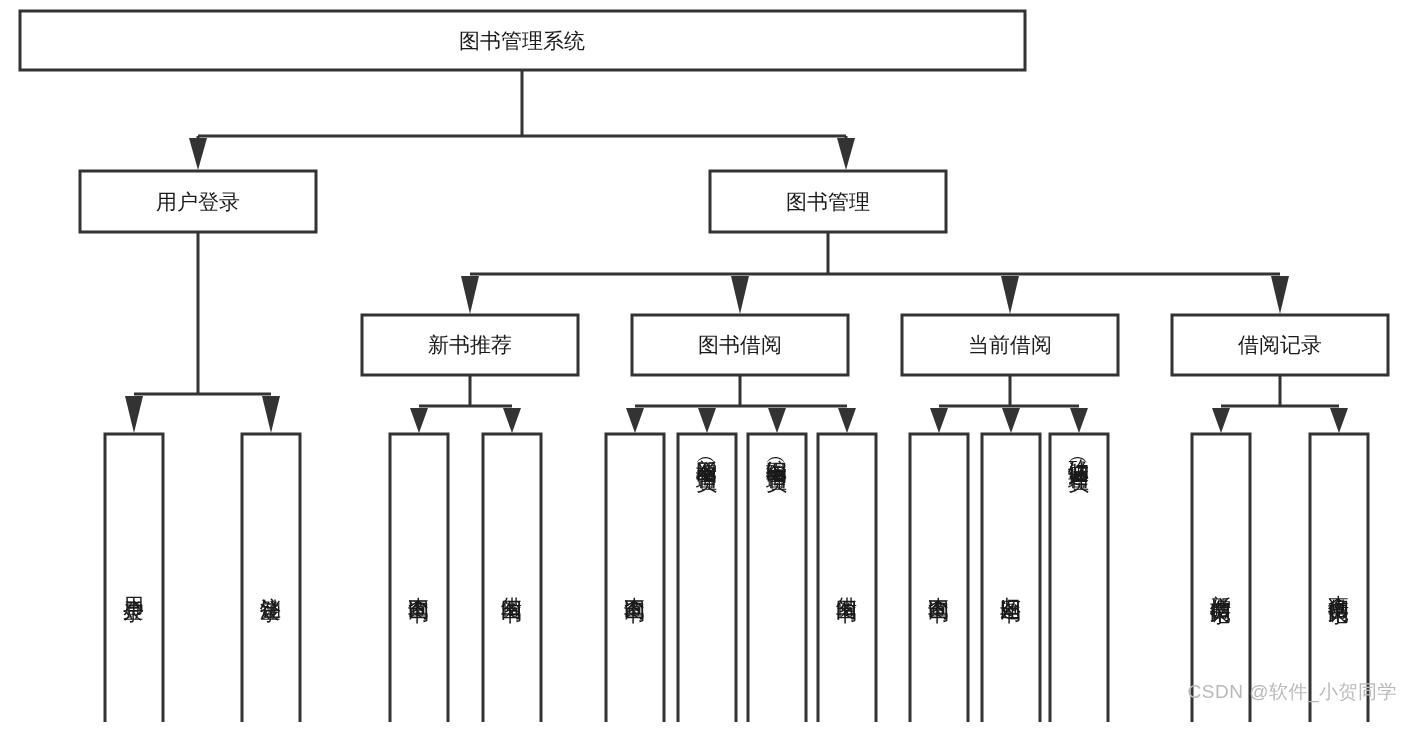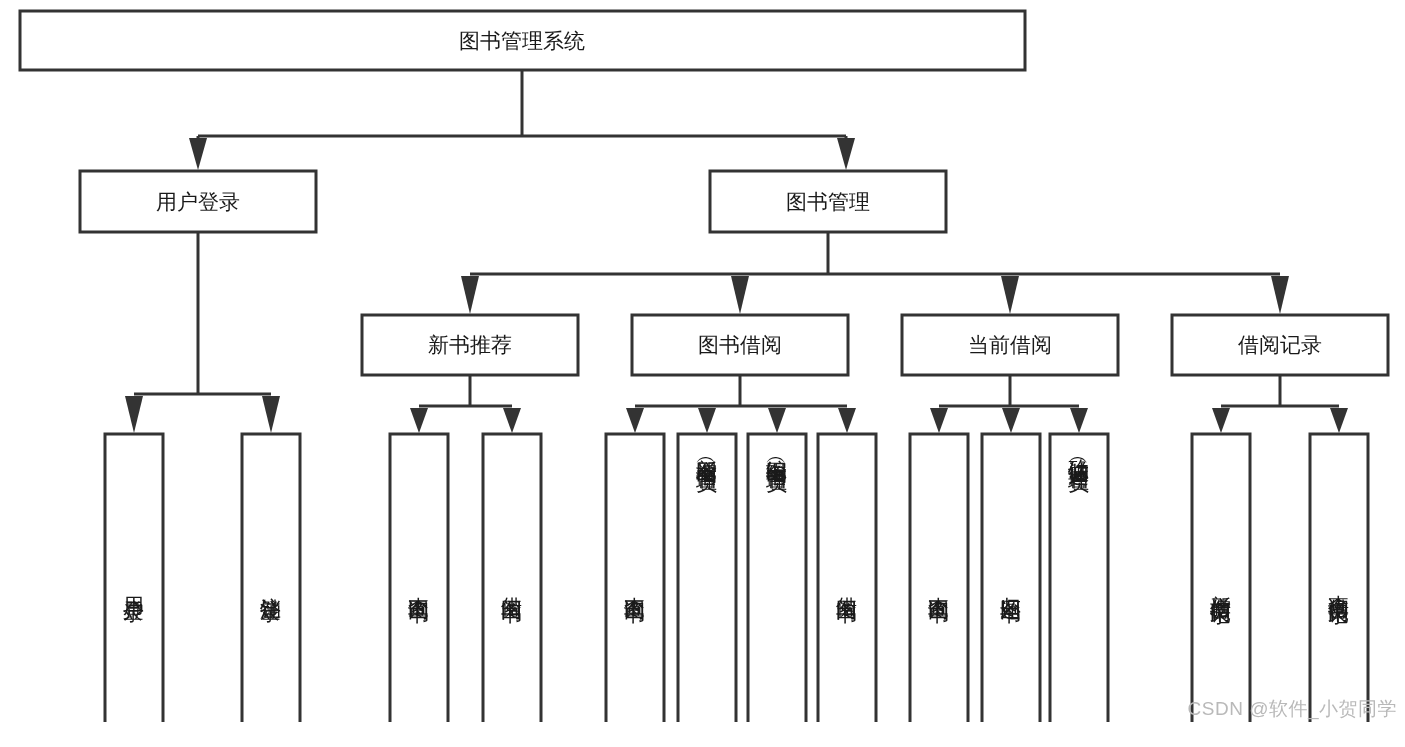--- a/index.html
+++ b/index.html
@@ -64,21 +64,21 @@
   .leaf-label-wrap {
     position: absolute;
     display: flex;
     align-items: center;
     justify-content: center;
     pointer-events: none;
   }
   .watermark {
     position: absolute;
     right: 8px;
-    bottom: 0;
+    bottom: 17px;
     font-family: "Liberation Sans", "DejaVu Sans", sans-serif;
     font-size: 19px;
     color: #b9b9b9;
     letter-spacing: 0.5px;
     white-space: nowrap;
     user-select: none;
   }
 </style>
 </head>
 <body>

